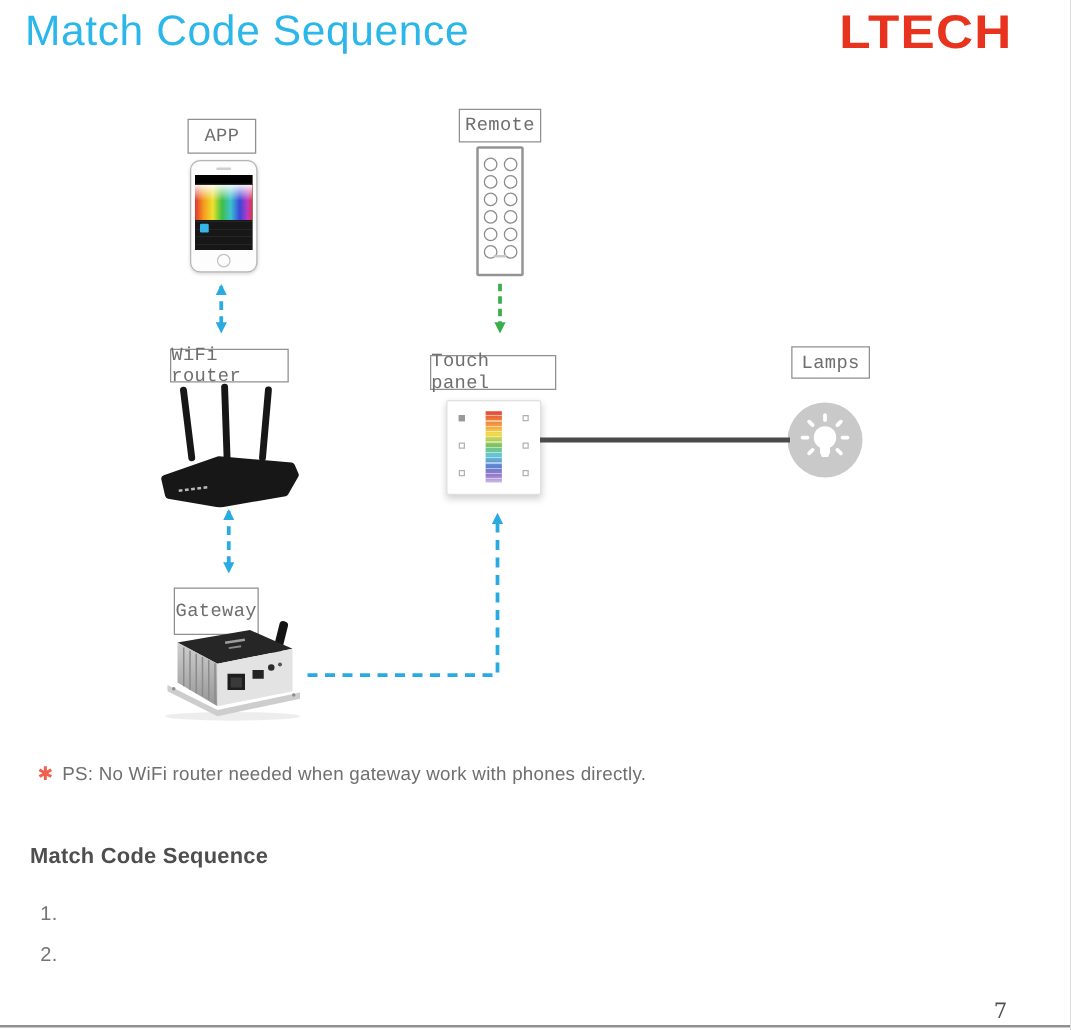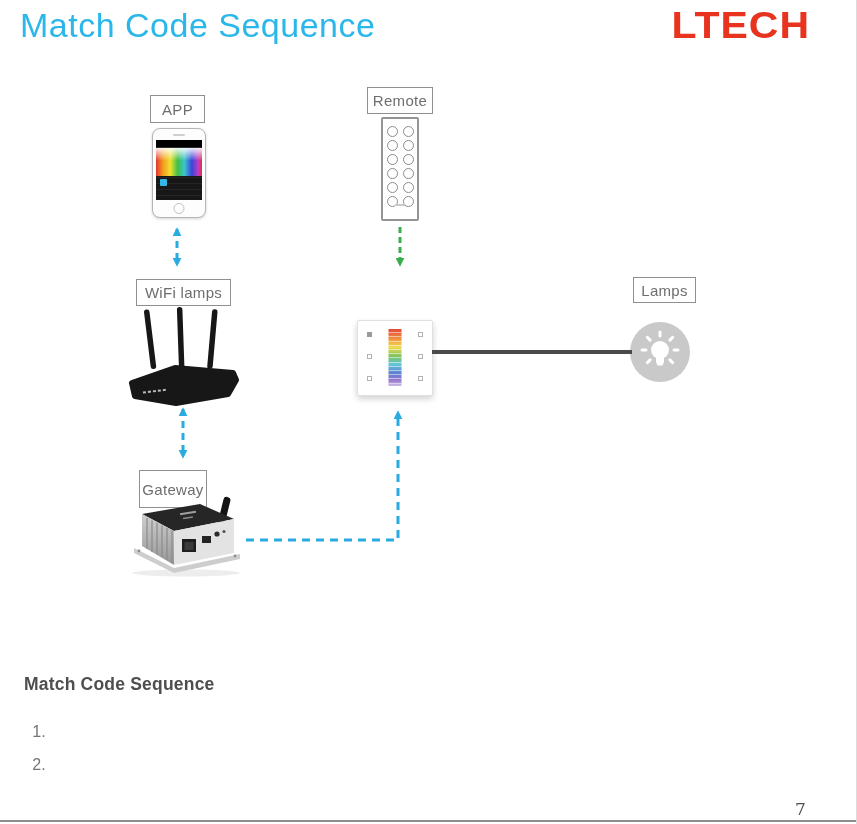--- a/index.html
+++ b/index.html
@@ -5,21 +5,21 @@
   html,body{margin:0;padding:0;background:#ffffff;}
   .page{position:relative;width:857px;height:824px;background:#fff;overflow:hidden;
         font-family:"Liberation Sans",sans-serif;border-right:1px solid #dcdcdc;box-sizing:border-box;}
 
   
   .title{position:absolute;left:20px;top:6px;font-size:34px;color:#2bb7ea;font-weight:400;letter-spacing:.5px;}
   .logo{position:absolute;right:46px;top:4px;font-size:41px;font-weight:700;color:#e8331f;
         letter-spacing:1px;transform:scaleY(.92);transform-origin:top;}
 
   
-  .diagram{position:absolute;left:0;top:60px;width:857px;height:552px;}
+  .diagram{position:absolute;left:0;top:60px;width:857px;height:552px;font-family:Liberation Mono, monospace;}
   .labelbox{position:absolute;box-sizing:border-box;border:1px solid #8f8f8f;background:#fff;
             color:#6e6e6e;font-size:15px;display:flex;align-items:center;justify-content:center;letter-spacing:.3px;}
   .lb-app{left:150px;top:35px;width:55px;height:28px;}
   .lb-remote{left:367px;top:27px;width:66px;height:27px;}
   .lb-router{left:136px;top:219px;width:95px;height:27px;}
   .lb-touch{left:344px;top:224px;width:101px;height:28px;}
   .lb-lamps{left:633px;top:217px;width:63px;height:26px;}
   .lb-gateway{left:139px;top:410px;width:68px;height:38px;}
 
   
@@ -81,21 +81,22 @@
 
 <div class="page">
 
   <div class="title">Match Code Sequence</div>
   <div class="logo">LTECH</div>
 
   <div class="diagram">
 
     <div class="labelbox lb-app">APP</div>
     <div class="labelbox lb-remote">Remote</div>
-    <div class="labelbox lb-router">WiFi lamps</div>
+    <div class="labelbox lb-router">WiFi router</div>
+    <div class="labelbox lb-touch">Touch panel</div>
     <div class="labelbox lb-lamps">Lamps</div>
     <div class="labelbox lb-gateway">Gateway</div>
 
     <div class="phone">
       <div class="speaker"></div>
       <div class="screen">
         <div class="statusbar"></div>
         <div class="picker"></div>
         <div class="keypad">
             <div class="key"></div>
@@ -210,20 +211,23 @@
         </marker>
       </defs>
       <line x1="177" y1="169" x2="177" y2="205" stroke="#29abe2" stroke-width="3" stroke-dasharray="7 5" marker-start="url(#arrC)" marker-end="url(#arrC)"></line>
       <line x1="400" y1="167" x2="400" y2="205" stroke="#3aad4c" stroke-width="3" stroke-dasharray="6 4" marker-end="url(#arrG)"></line>
       <line x1="183" y1="349" x2="183" y2="397" stroke="#29abe2" stroke-width="3" stroke-dasharray="7 5" marker-start="url(#arrC)" marker-end="url(#arrC)"></line>
       <line x1="432" y1="292" x2="632" y2="292" stroke="#4a4a4a" stroke-width="4"></line>
       <path d="M246,480 L398,480 L398,352" fill="none" stroke="#29abe2" stroke-width="3" stroke-dasharray="8 6" marker-end="url(#arrC)"></path>
     </svg>
   </div>
 
+  <div class="ps-note">
+    <span class="mark">✱</span><span>PS: No WiFi router needed when gateway work with phones directly.</span>
+  </div>
 
   <div class="instructions">
     <h2>Match Code Sequence</h2>
     <ol>
       <li>
         <span class="num">1.</span>
       </li>
       <li>
         <span class="num">2.</span>
       </li>

